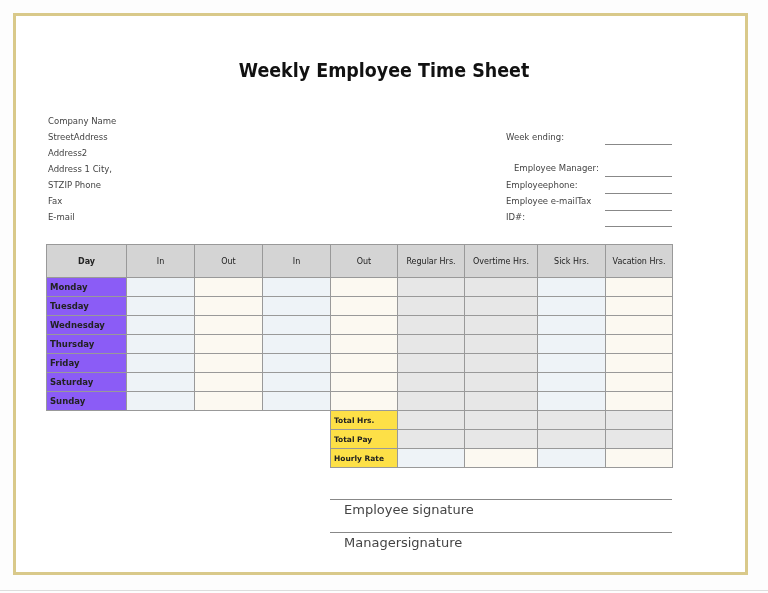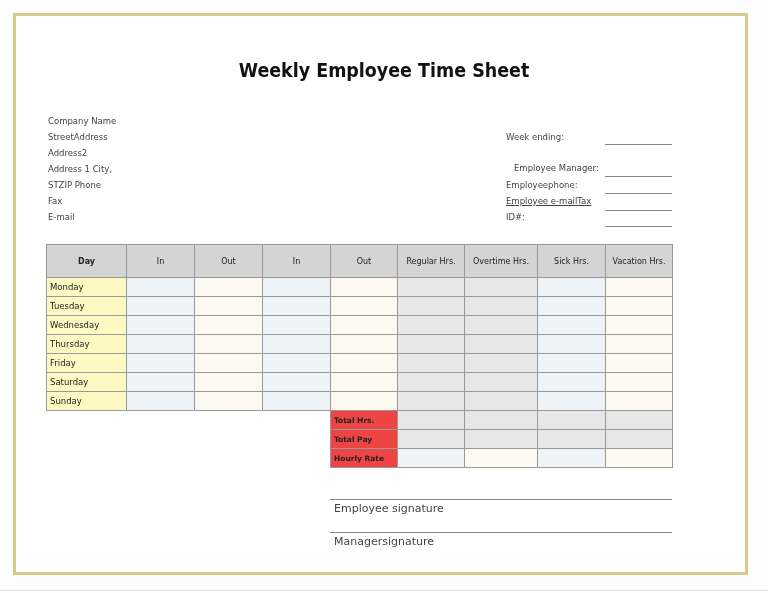--- a/index.html
+++ b/index.html
@@ -9,28 +9,28 @@
            border:3px solid #d9c98a; background:#fff; box-sizing:border-box; }
   .bottom-rule { position:absolute; left:0; top:590px; width:768px; height:1px; background:#ddd; }
   .title { position:absolute; left:0; width:768px; top:59px; text-align:center;
            font-family:"DejaVu Sans", sans-serif; font-weight:bold; font-size:19px; color:#111;
            transform:scaleX(0.92); }
   .lbl { position:absolute; font-size:8.5px; color:#444; white-space:nowrap; }
   .uline { position:absolute; height:1px; background:#888; }
   table.grid { position:absolute; border-collapse:collapse; font-size:8px; table-layout:fixed; }
   table.grid td { border:1px solid #999; height:19px; padding:0 3px; box-sizing:border-box; }
   .hd { background:#d4d4d4; text-align:center; color:#222; }
-  .day { background:#fef9c3; font-weight:normal; color:#222; font-size:8.5px; }
+  .day { background:#8b5cf6; font-weight:bold; color:#222; font-size:8.5px; }
   .blue { background:#eef3f7; }
   .cream { background:#fcf9f1; }
   .gray { background:#e7e7e7; }
-  .sumlbl { background:#ef4444; font-weight:bold; font-size:7.5px; color:#222; }
+  .sumlbl { background:#fde047; font-weight:bold; font-size:7.5px; color:#222; }
   .nob { border:none !important; background:transparent; }
   .sig-line { position:absolute; left:330px; width:342px; height:1px; background:#888; }
-  .sig-lbl { position:absolute; left:334px; font-size:11px; color:#444; }
+  .sig-lbl { position:absolute; left:344px; font-size:13px; color:#444; }
 </style>
 </head>
 <body>
 
 <div class="frame"></div>
 <div class="bottom-rule"></div>
 
 <div class="title">Weekly Employee Time Sheet</div>
 
 <div>
@@ -46,21 +46,21 @@
 <div>
   <div class="lbl" style="left:506px;top:132px;">Week ending:</div>
   <div class="uline" style="left:605px;top:144px;width:67px;"></div>
 
   <div class="lbl" style="left:514px;top:163px;">Employee Manager:</div>
   <div class="uline" style="left:605px;top:176px;width:67px;"></div>
 
   <div class="lbl" style="left:506px;top:180px;">Employeephone:</div>
   <div class="uline" style="left:605px;top:193px;width:67px;"></div>
 
-  <div class="lbl" style="left:506px;top:196px;text-decoration:underline;">Employee e-mailTax</div>
+  <div class="lbl" style="left:506px;top:196px;">Employee e-mailTax</div>
   <div class="uline" style="left:605px;top:210px;width:67px;"></div>
 
   <div class="lbl" style="left:506px;top:212px;">ID#:</div>
   <div class="uline" style="left:605px;top:226px;width:67px;"></div>
 </div>
 
 <table class="grid" style="left:46px;top:244px;width:626px;">
   <colgroup>
     <col style="width:80px">
       <col style="width:68px">

